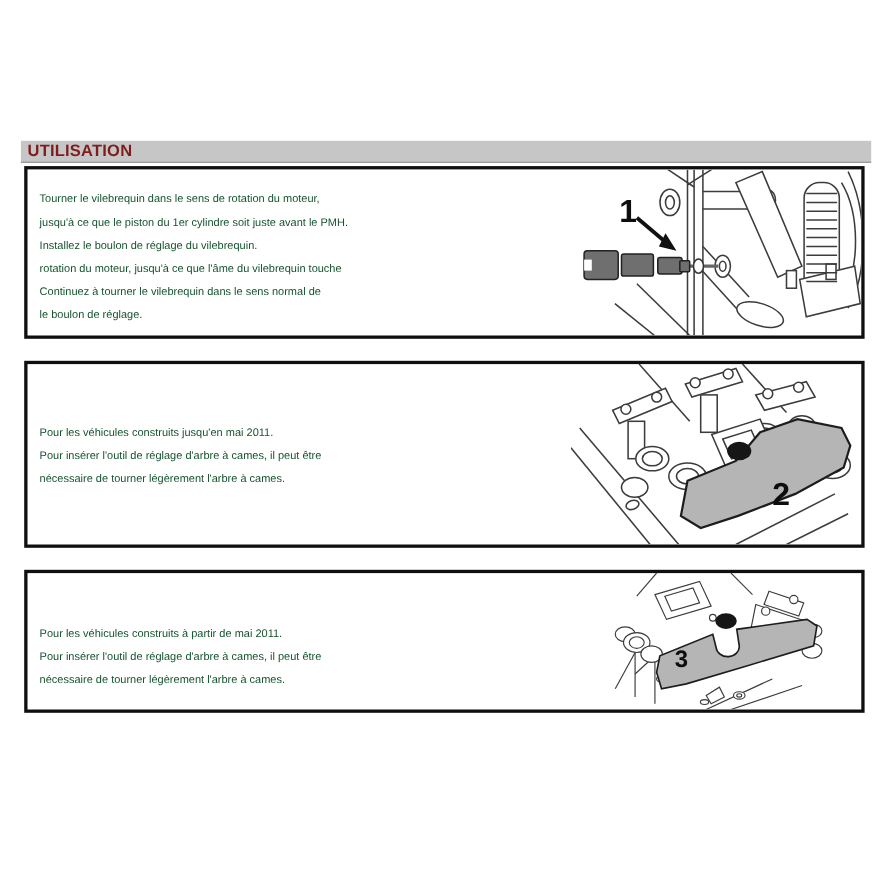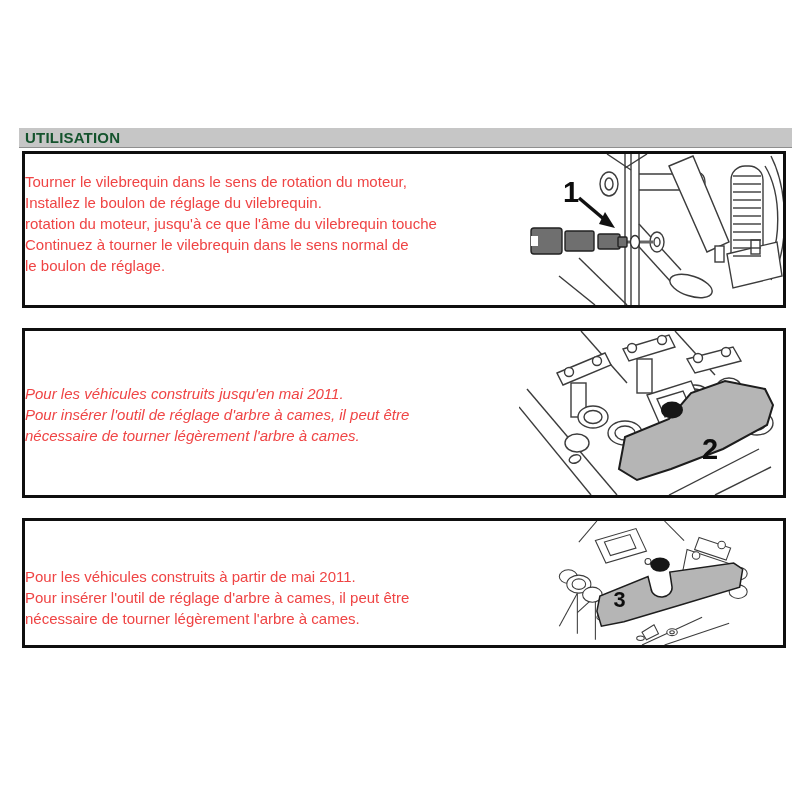--- a/index.html
+++ b/index.html
@@ -6,34 +6,34 @@
   body{
     width:800px;height:800px;position:relative;background:#ffffff;
     font-family:"Liberation Sans", sans-serif;color:#111;overflow:hidden;
   }
   .header-bar{
     position:absolute;left:19px;top:128px;width:773px;height:19px;
     background:#c6c6c6;border-bottom:1px solid #8f8f8f;
     display:flex;align-items:center;
   }
   .header-bar span{
-    font-weight:bold;font-size:15px;letter-spacing:0.2px;padding-left:6px;color:#14532d;
+    font-weight:bold;font-size:15px;letter-spacing:0.2px;padding-left:6px;color:#7f1d1d;
   }
   .panel{
     position:absolute;left:22px;width:764px;background:#fff;
     border:3px solid #0f0f0f;box-sizing:border-box;
   }
   #panel-1{top:151px;height:157px;}
   #panel-2{top:328px;height:170px;}
   #panel-3{top:518px;height:130px;}
   .panel-text{
-    position:absolute;left:0;width:480px;font-size:15px;line-height:21px;color:#ef4444;
+    position:absolute;left:11px;width:480px;font-size:10px;line-height:21px;color:#14532d;
   }
   #panel-1 .panel-text{top:17px;}
-  #panel-2 .panel-text{top:52px;font-style:italic;}
+  #panel-2 .panel-text{top:52px;}
   #panel-3 .panel-text{top:45px;}
   .figure{
     position:absolute;top:0;right:0;height:100%;width:264px;overflow:hidden;
   }
   .figure svg{display:block;width:100%;height:100%;}
   .fig-num{
     font-family:"Liberation Sans", sans-serif;font-weight:bold;font-size:29px;fill:#0d0d0d;
   }
   .lineart{stroke:#3c3c3c;fill:#ffffff;stroke-width:1.4;}
   .lineart-n{stroke:#3c3c3c;fill:none;stroke-width:1.4;}
@@ -43,20 +43,21 @@
 
 <div>
 
   <div class="header-bar">
     <span>UTILISATION</span>
   </div>
 
   <section class="panel" id="panel-1">
     <div class="panel-text">
       <div>Tourner le vilebrequin dans le sens de rotation du moteur,</div>
+      <div>jusqu'à ce que le piston du 1er cylindre soit juste avant le PMH.</div>
       <div>Installez le boulon de réglage du vilebrequin.</div>
       <div>rotation du moteur, jusqu'à ce que l'âme du vilebrequin touche</div>
       <div>Continuez à tourner le vilebrequin dans le sens normal de</div>
       <div>le boulon de réglage.</div>
     </div>
     <div class="figure">
       <svg viewBox="0 0 264 151">
 
         <g class="lineart-n">
           <path d="M106,0 V151"></path>

